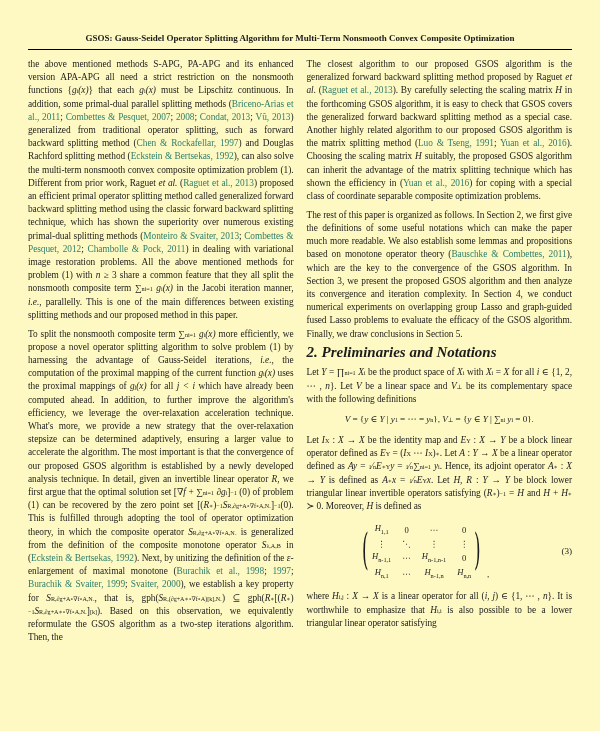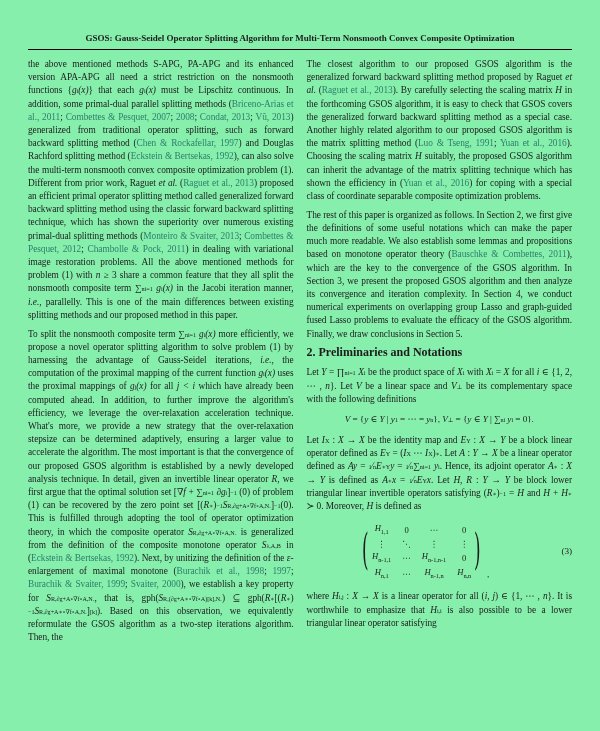--- a/index.html
+++ b/index.html
@@ -1,29 +1,29 @@
 <!DOCTYPE html>
 <html style="--cite: #2d7e6b;"><head>
 <meta charset="utf-8">
 <style>
   html,body{margin:0;padding:0;background:#ffffff;}
   .page{
     width:600px;height:731px;box-sizing:border-box;
     padding:33px 28px 0 28px;overflow:hidden;
     font-family:"Liberation Serif","DejaVu Serif",serif;
-    color:#1c1c1c;background:#86efac;
+    color:#1c1c1c;background:#fef9c3;
   }
   .running-title{
     font-weight:bold;text-align:center;font-size:9px;line-height:11px;
   }
   .header-rule{border-bottom:1.6px solid #000;margin-top:5px;}
   .cols{display:flex;gap:13px;margin-top:8px;}
   .col{flex:1;min-width:0;font-size:9.35px;line-height:13.2px;text-align:justify;letter-spacing:-0.05px;}
   .col p{margin:0 0 5.5px 0;}
-  .section-heading{font-size:12px;font-weight:bold;margin:3px 0 7px 0;text-align:left;letter-spacing:0;}
+  .section-heading{font-size:15px;font-weight:bold;margin:3px 0 7px 0;text-align:left;letter-spacing:0;font-style:italic;}
   .seg-p{}
   .seg-m{font-style:italic;}
   .seg-c{color:var(--cite,#2d7e6b);}
   .seg-sb{font-size:66%;vertical-align:-22%;line-height:0;}
   .seg-sp{font-size:66%;vertical-align:40%;line-height:0;}
   .equation{text-align:center;margin:7px 0 8px 0;font-size:9.2px;line-height:13px;}
   .matrix-wrap{position:relative;display:flex;align-items:center;justify-content:center;margin:9px 0 9px 0;padding-right:30px;}
   .paren{display:inline-block;font-size:12px;transform:scaleY(3.6) scaleX(1.4);transform-origin:center;margin:0 4px;font-family:"DejaVu Serif",serif;color:#1c1c1c;}
   .mgrid{display:inline-grid;grid-template-columns:repeat(4,auto);column-gap:11px;row-gap:0;justify-items:center;align-items:center;font-size:8.6px;line-height:12px;}
   .mcell i{font-style:italic;font-family:"Liberation Serif","DejaVu Serif",serif;}

